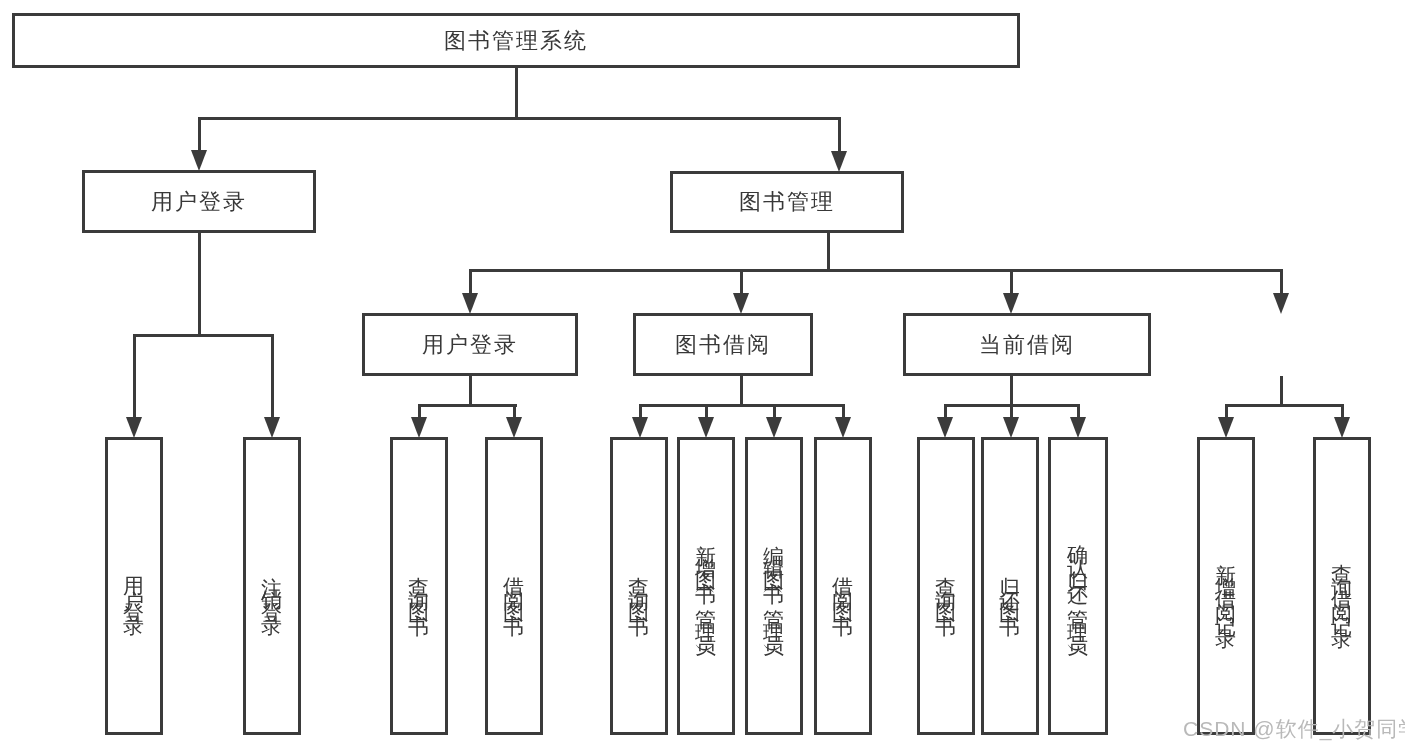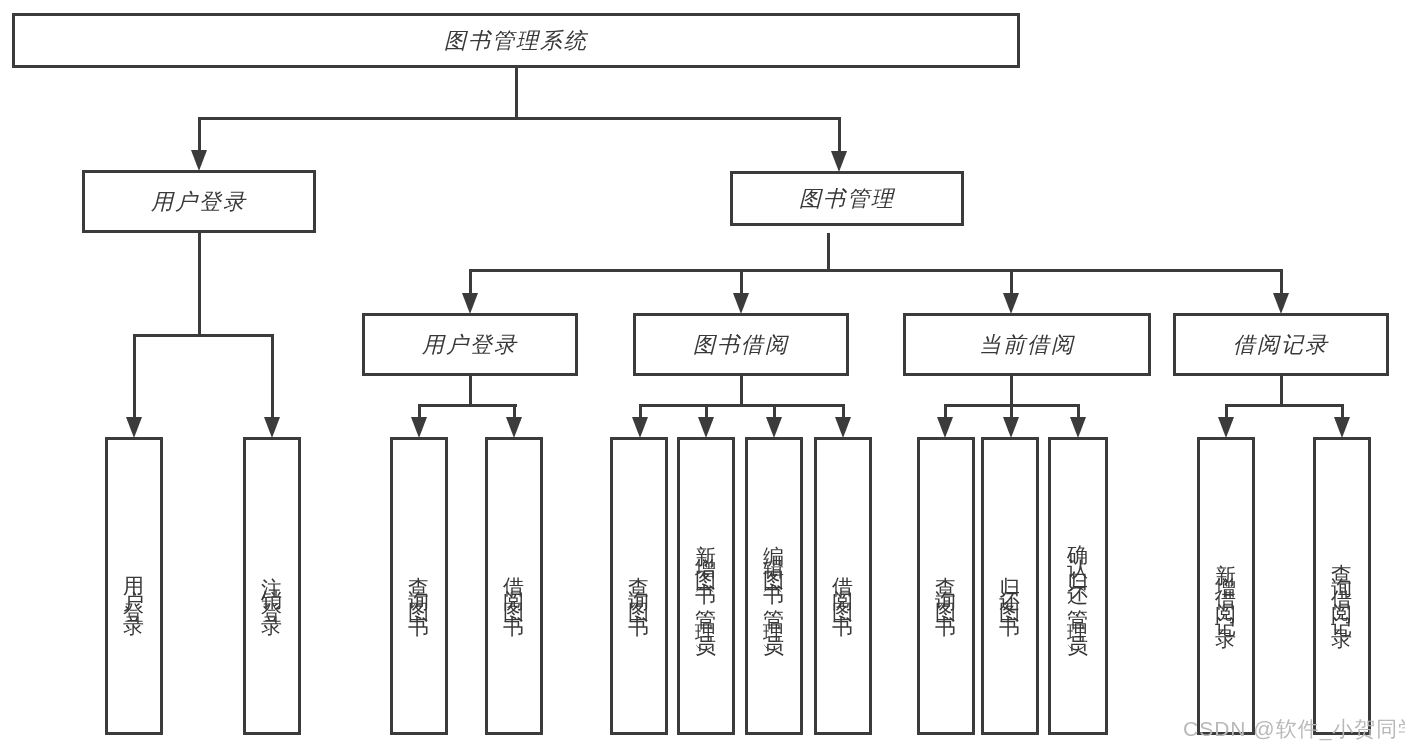--- a/index.html
+++ b/index.html
@@ -6,21 +6,21 @@
   html,body { background:#ffffff; }
   .canvas {
     position:relative; width:1405px; height:747px; background:#ffffff;
     font-family:"Liberation Sans","DejaVu Sans",sans-serif; overflow:hidden;
   }
   .node {
     position:absolute; border:3px solid #3b3b3b; background:#ffffff;
     display:flex; align-items:center; justify-content:center;
     color:#383838;
   }
-  .node.h { font-size:22px; letter-spacing:2px;font-style:italic; }
+  .node.h { font-size:22px; letter-spacing:2px; }
   .node.v {
     writing-mode:vertical-rl; text-orientation:mixed;
     font-size:21px; letter-spacing:13px; line-height:1;
   }
   .line { position:absolute; background:#3b3b3b; }
   .arrow {
     position:absolute; width:0; height:0;
     border-left:8px solid transparent; border-right:8px solid transparent;
     border-top:21px solid #3b3b3b;
   }
@@ -93,35 +93,32 @@
   <div class="line" style="left:1341px;top:404px;width:3px;height:15px"></div>
   <div class="arrow" style="left:1334px;top:417px"></div>
 
   <div class="node h" style="left:12px;top:13px;width:1008px;height:55px">
     <span>图书管理系统</span>
   </div>
 
   <div class="node h" style="left:82px;top:170px;width:234px;height:63px">
     <span>用户登录</span>
   </div>
-  <div class="node h" style="left:730px;top:171px;width:234px;height:55px">
+  <div class="node h" style="left:670px;top:171px;width:234px;height:62px">
     <span>图书管理</span>
   </div>
 
   <div class="node h" style="left:362px;top:313px;width:216px;height:63px">
     <span>用户登录</span>
   </div>
-  <div class="node h" style="left:633px;top:313px;width:216px;height:63px">
+  <div class="node h" style="left:633px;top:313px;width:180px;height:63px">
     <span>图书借阅</span>
   </div>
   <div class="node h" style="left:903px;top:313px;width:248px;height:63px">
     <span>当前借阅</span>
-  </div>
-  <div class="node h" style="left:1173px;top:313px;width:216px;height:63px">
-    <span>借阅记录</span>
   </div>
 
   <div class="node v" style="left:105px;top:437px;width:58px;height:298px">
     <span>用户登录</span>
   </div>
   <div class="node v" style="left:243px;top:437px;width:58px;height:298px">
     <span>注销登录</span>
   </div>
 
   <div class="node v" style="left:390px;top:437px;width:58px;height:298px">

